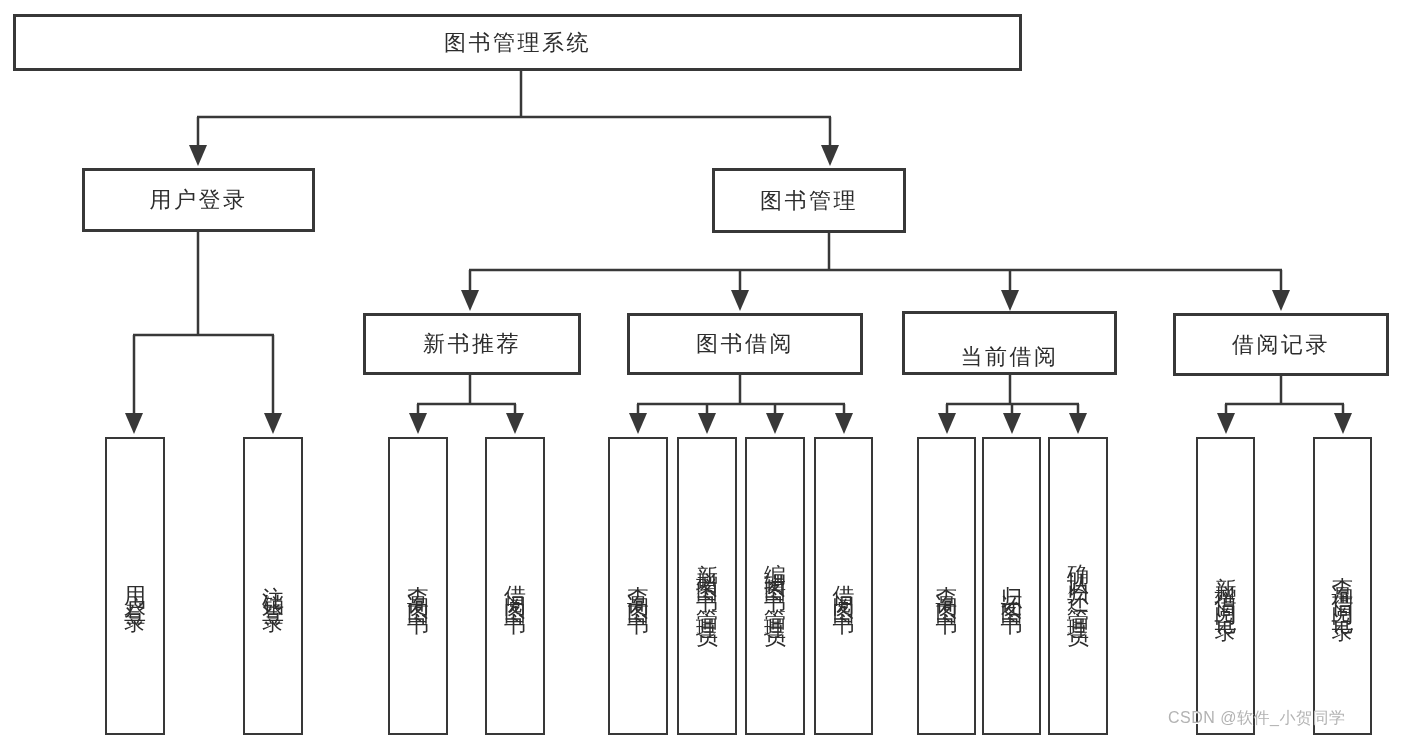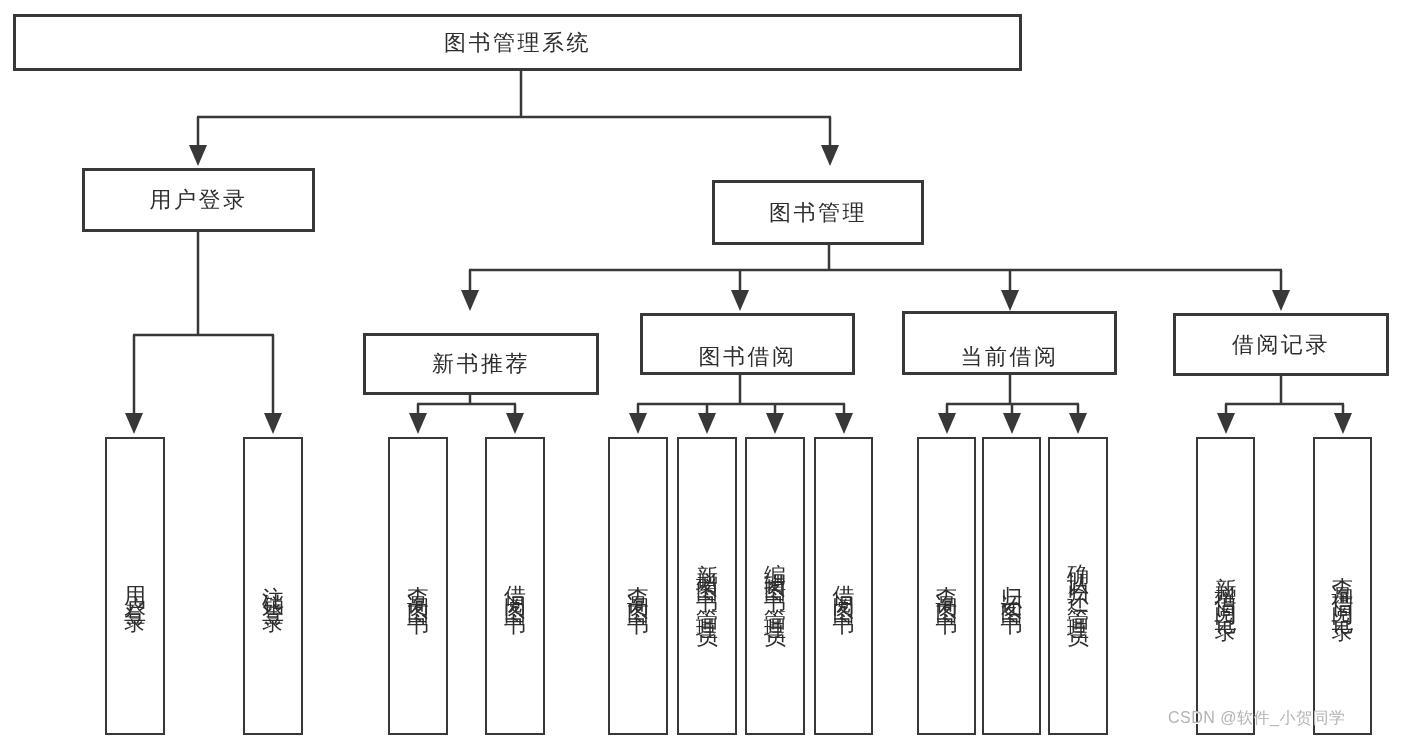--- a/index.html
+++ b/index.html
@@ -102,28 +102,28 @@
     <polygon points="1334,413 1352,413 1343,434"></polygon>
   </svg>
 
   <div class="box" style="left:13px;top:14px;width:1009px;height:57px;">
     <span>图书管理系统</span>
   </div>
 
   <div class="box" style="left:82px;top:168px;width:233px;height:64px;">
     <span>用户登录</span>
   </div>
-  <div class="box" style="left:712px;top:180px;width:212px;height:65px;">
+  <div class="box" style="left:712px;top:168px;width:194px;height:65px;">
     <span>图书管理</span>
   </div>
 
-  <div class="box" style="left:363px;top:313px;width:236px;height:62px;margin-top:20px;">
+  <div class="box" style="left:363px;top:313px;width:218px;height:62px;">
     <span>新书推荐</span>
   </div>
-  <div class="box" style="left:640px;top:313px;width:215px;height:62px;align-items:flex-end;">
+  <div class="box" style="left:627px;top:313px;width:236px;height:62px;">
     <span>图书借阅</span>
   </div>
   <div class="box" style="left:902px;top:311px;width:215px;height:64px;align-items:flex-end;">
     <span>当前借阅</span>
   </div>
   <div class="box" style="left:1173px;top:313px;width:216px;height:63px;">
     <span>借阅记录</span>
   </div>
 
   <div class="box leaf" style="left:105px;top:437px;width:60px;height:298px;">

